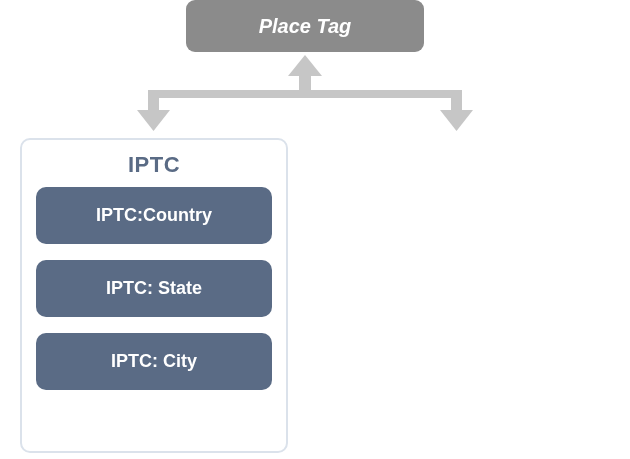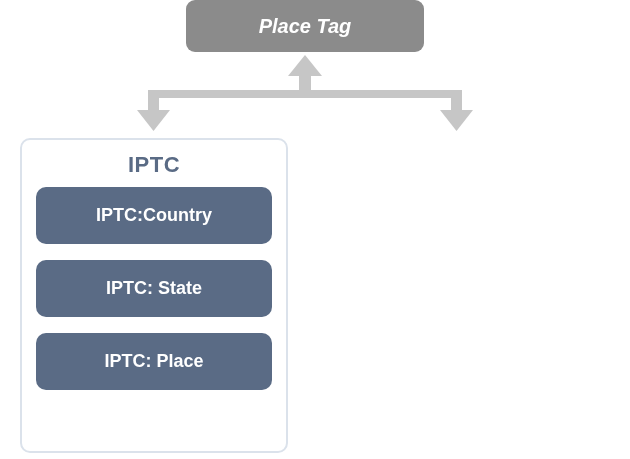--- a/index.html
+++ b/index.html
@@ -109,18 +109,18 @@
 
   <div class="group-box left">
     <div class="group-title slate">IPTC</div>
     <div class="item-box slate">
       <span>IPTC:Country</span>
     </div>
     <div class="item-box slate">
       <span>IPTC: State</span>
     </div>
     <div class="item-box slate">
-      <span>IPTC: Place</span>
+      <span>IPTC: City</span>
     </div>
   </div>
 
 
 </div>
 
 </body></html>

